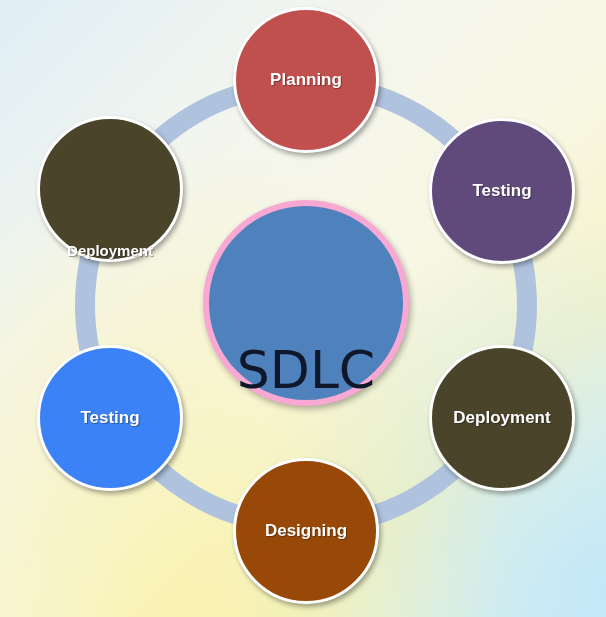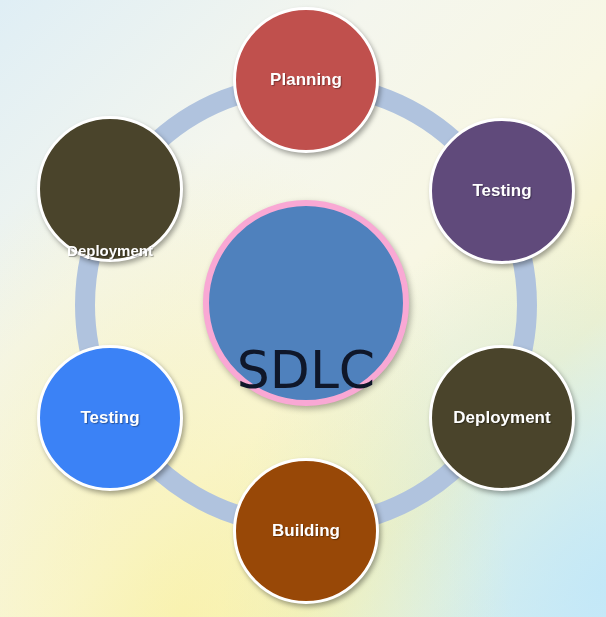--- a/index.html
+++ b/index.html
@@ -36,21 +36,21 @@
 
 <div class="node" style="left:429px;top:118px;width:146px;height:146px;background:#604a7b;">
   <span>Testing</span>
 </div>
 
 <div class="node" style="left:429px;top:345px;width:146px;height:146px;background:#4a442b;">
   <span>Deployment</span>
 </div>
 
 <div class="node" style="left:233px;top:458px;width:146px;height:146px;background:#984807;">
-  <span>Building</span>
+  <span>Designing</span>
 </div>
 
 <div class="node" style="left:37px;top:345px;width:146px;height:146px;background:#3b82f6;">
   <span>Testing</span>
 </div>
 
 <div class="node" style="left:37px;top:116px;width:146px;height:146px;background:#4a442b;font-size:15px;align-items:flex-end;">
   <span>Deployment</span>
 </div>
 

